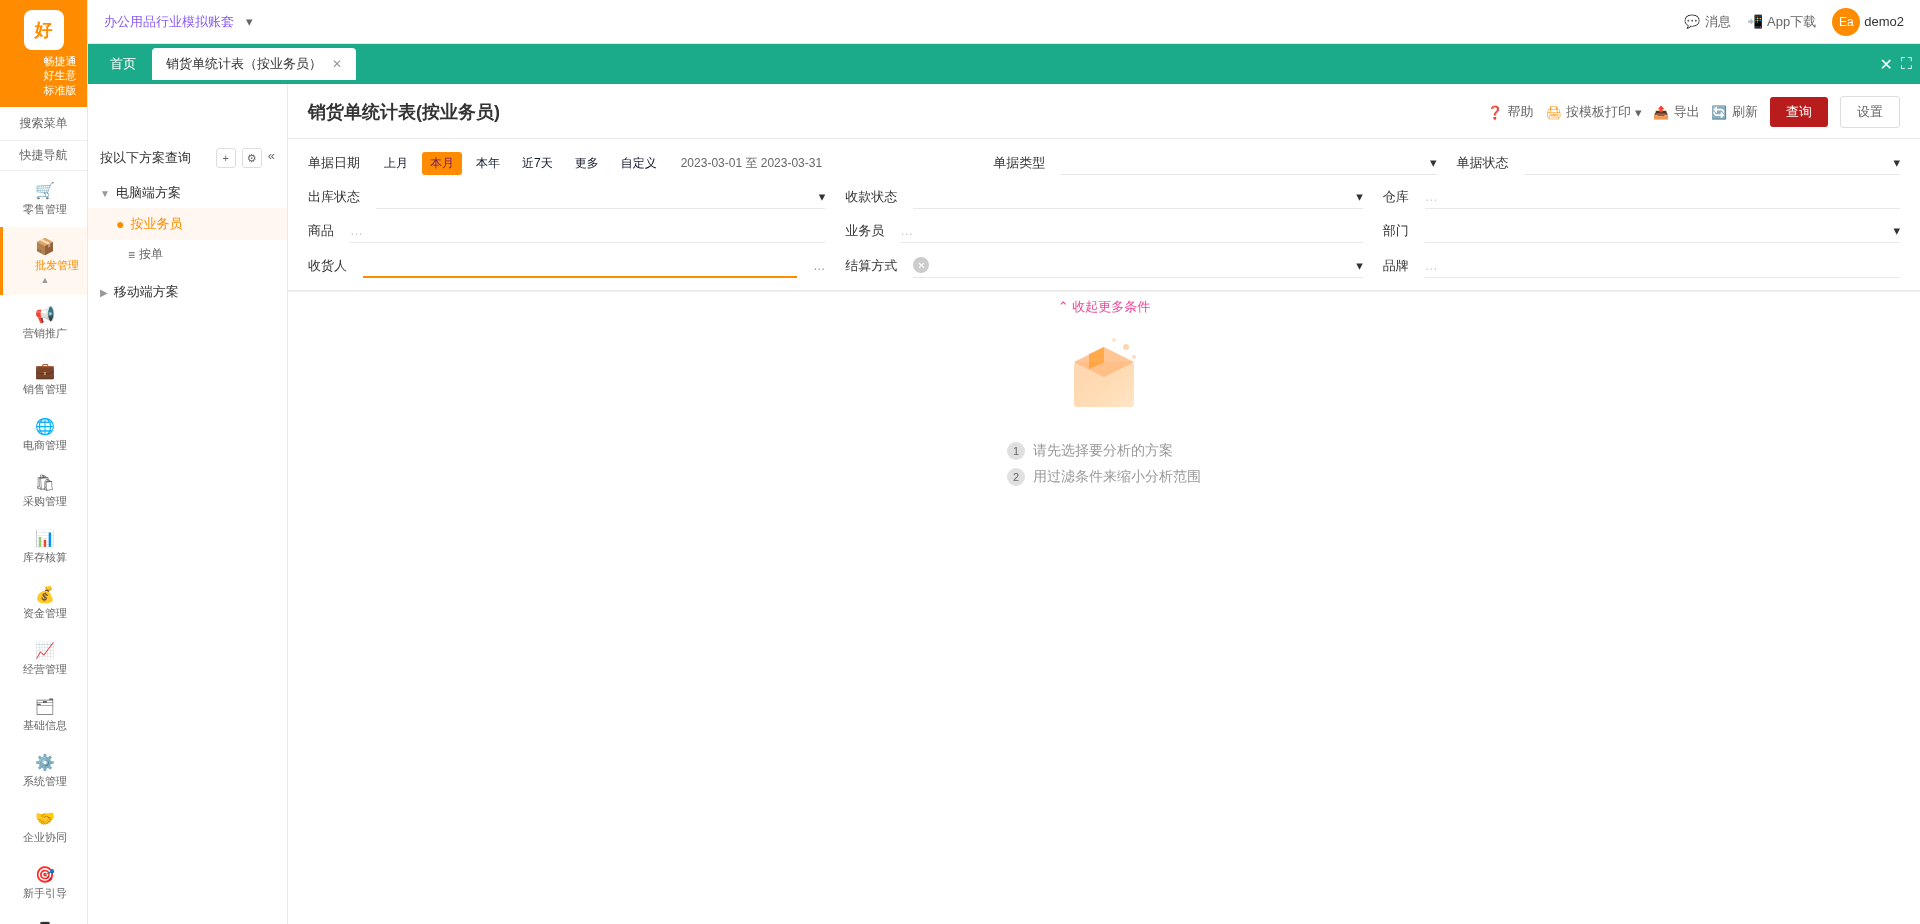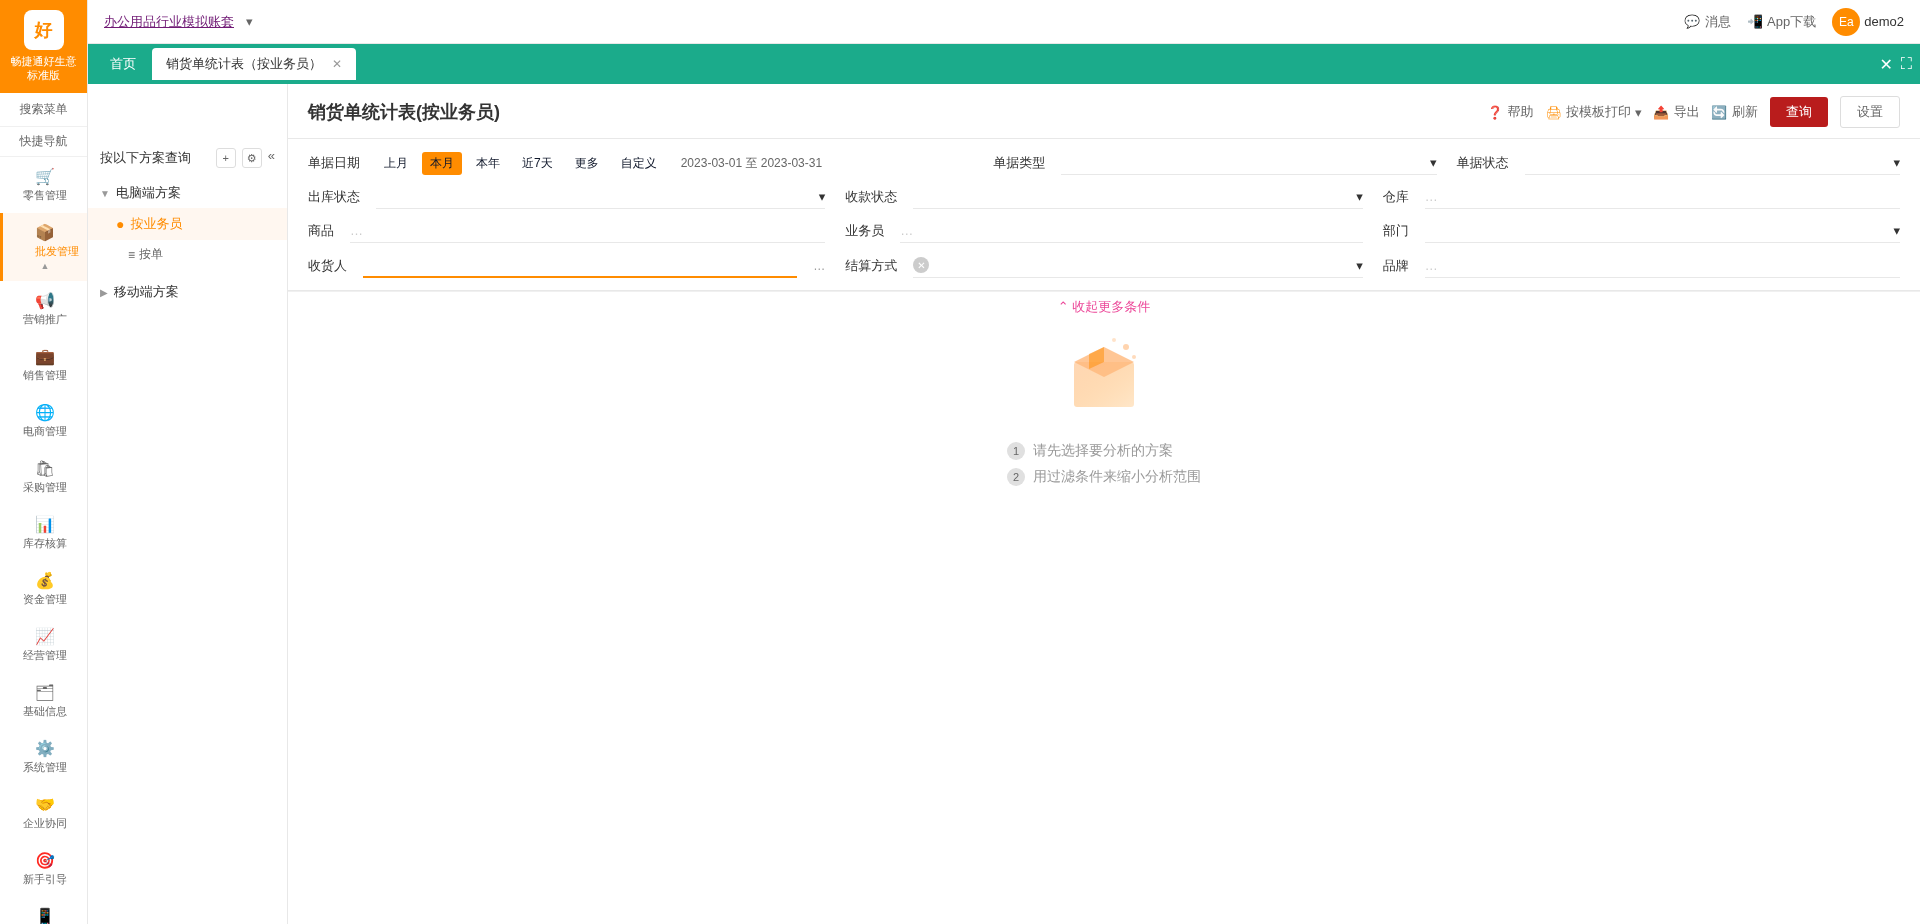--- a/index.html
+++ b/index.html
@@ -2,39 +2,39 @@
 <html><head>
   <meta charset="utf-8">
   <style>
     * { box-sizing: border-box; margin: 0; padding: 0; }
     body { font-family: "Microsoft YaHei", "PingFang SC", sans-serif; font-size: 13px; background: #f5f5f5; color: #333; display: flex; height: 924px; overflow: hidden; }
 
     
     .sidebar { width: 88px; background: #fff; display: flex; flex-direction: column; align-items: center; border-right: 1px solid #e8e8e8; flex-shrink: 0; }
     .sidebar-logo { width: 100%; background: #ff8c00; padding: 10px 6px; display: flex; flex-direction: column; align-items: center; cursor: pointer; }
     .sidebar-logo .logo-icon { width: 40px; height: 40px; background: #fff; border-radius: 8px; display: flex; align-items: center; justify-content: center; font-size: 18px; color: #ff8c00; font-weight: bold; }
-    .sidebar-logo .logo-text { color: #fff; font-size: 11px; margin-top: 4px; text-align: center; line-height: 1.3; }
+    .sidebar-logo .logo-text { color: #fff; font-size: 11px; margin-top: 4px; text-align: center; line-height: 1.3; margin-left: 33px; }
     .sidebar-search { padding: 8px 0; width: 100%; text-align: center; border-bottom: 1px solid #f0f0f0; cursor: pointer; }
     .sidebar-search span { font-size: 12px; color: #666; }
     .sidebar-nav { padding: 6px 0; width: 100%; text-align: center; border-bottom: 1px solid #f0f0f0; cursor: pointer; }
     .sidebar-nav span { font-size: 12px; color: #666; }
     .sidebar-menu-item { width: 100%; padding: 10px 4px; text-align: center; cursor: pointer; display: flex; flex-direction: column; align-items: center; gap: 2px; border-left: 3px solid transparent; }
     .sidebar-menu-item.active { border-left: 3px solid #ff8c00; background: #fff7f0; }
     .sidebar-menu-item .menu-icon { font-size: 16px; color: #666; }
     .sidebar-menu-item.active .menu-icon { color: #ff8c00; }
     .sidebar-menu-item .menu-label { font-size: 11px; color: #666; }
     .sidebar-menu-item.active .menu-label { color: #ff8c00; margin-left: 24px; }
     .sidebar-menu-item .arrow { font-size: 9px; color: #999; }
 
     
     .main { flex: 1; display: flex; flex-direction: column; overflow: hidden; }
 
     
     .topbar { height: 44px; background: #fff; display: flex; align-items: center; padding: 0 16px; border-bottom: 1px solid #e8e8e8; gap: 12px; }
-    .topbar-title { font-size: 13px; color: #701a75; text-decoration: underline; }
+    .topbar-title { font-size: 13px; color: #8b5cf6; }
     .topbar-dropdown { font-size: 13px; color: #666; cursor: pointer; }
 
     
     .topbar-right { margin-left: auto; display: flex; align-items: center; gap: 16px; }
     .topbar-btn { display: flex; align-items: center; gap: 4px; font-size: 13px; color: #666; cursor: pointer; }
     .topbar-avatar { width: 28px; height: 28px; border-radius: 50%; background: #ff8c00; display: flex; align-items: center; justify-content: center; color: #fff; font-size: 12px; }
     .topbar-username { font-size: 13px; color: #333; }
 
     
     .tabbar { height: 40px; background: #1bab8b; display: flex; align-items: center; padding: 0 8px; gap: 2px; }
@@ -79,21 +79,21 @@
     .filter-item { display: flex; align-items: center; gap: 16px; flex: 1; min-width: 0; }
     .filter-label { font-size: 13px; color: #333; white-space: nowrap; flex-shrink: 0; }
     .filter-input { flex: 1; border: none; border-bottom: 1px solid #e8e8e8; padding: 4px 0; font-size: 13px; color: #333; outline: none; }
     .filter-select { flex: 1; border: none; border-bottom: 1px solid #e8e8e8; padding: 4px 0; font-size: 13px; color: #333; cursor: pointer; display: flex; align-items: center; justify-content: space-between; }
     .filter-select .placeholder { color: #ccc; }
     .filter-more { color: #999; font-size: 12px; cursor: pointer; }
 
     
     .date-filter { display: flex; align-items: center; gap: 6px; }
     .date-btn { padding: 3px 8px; font-size: 12px; border-radius: 3px; cursor: pointer; color: #0f172a; border: none; background: transparent; }
-    .date-btn.active { background: #ff8c00; color: #0f172a; border-radius: 3px; }
+    .date-btn.active { background: #ff8c00; color: #701a75; border-radius: 3px; }
     .date-range { font-size: 12px; color: #666; }
 
     
     .collapse-filter { text-align: center; padding: 6px; cursor: pointer; color: #ec4899; font-size: 13px; background: #fff; border-top: 1px solid #f0f0f0; }
 
     
     .empty-state { flex: 1; display: flex; flex-direction: column; align-items: center; justify-content: center; background: #fff; }
     .empty-icon { width: 100px; height: 100px; margin-bottom: 20px; }
     .empty-hints { display: flex; flex-direction: column; gap: 8px; }
     .empty-hint { display: flex; align-items: center; gap: 8px; font-size: 14px; color: #999; }

